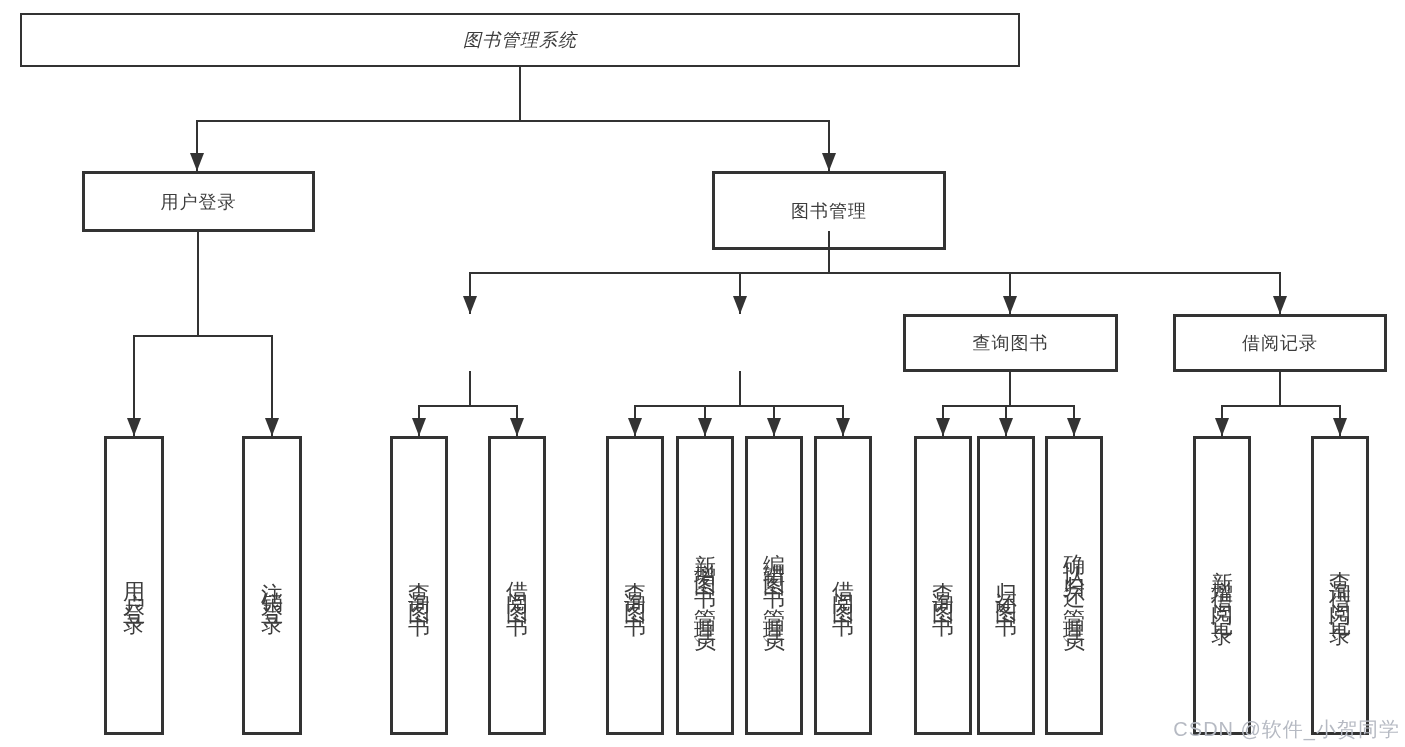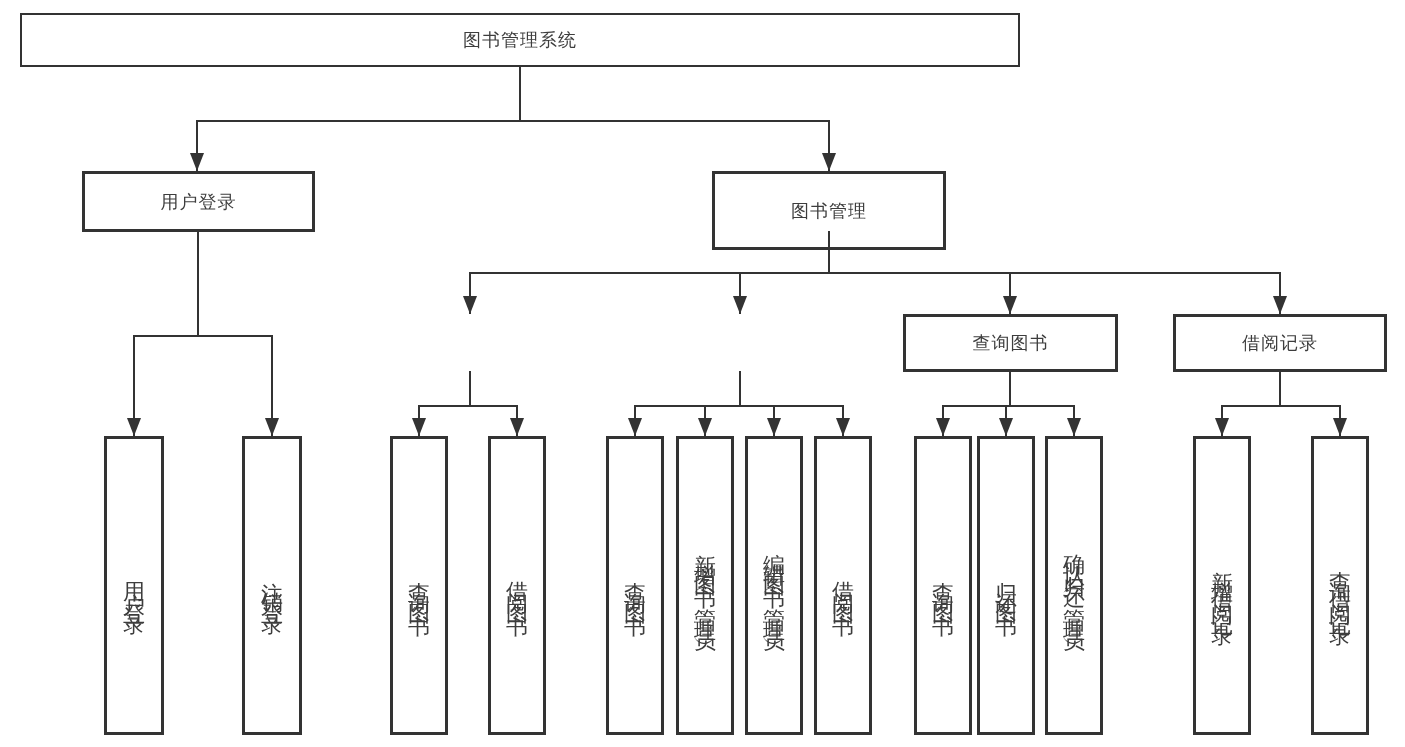--- a/index.html
+++ b/index.html
@@ -11,21 +11,21 @@
   html,body{margin:0;padding:0;background:var(--bg);}
   body{font-family:"Liberation Sans","DejaVu Sans",sans-serif;}
   .stage{
     position:relative;width:1405px;height:747px;background:var(--bg);overflow:hidden;
   }
   .node{
     position:absolute;box-sizing:border-box;background:#fff;
     border:3px solid var(--line);color:var(--text);
     display:flex;align-items:center;justify-content:center;
   }
-  .node.root{border-width:2px;}
+  .node.root{border-width:2px;font-style:italic;}
   .node.h span{font-size:18px;letter-spacing:1px;white-space:nowrap;}
   .node.v span{
     writing-mode:vertical-rl;text-orientation:mixed;
     font-size:22px;letter-spacing:11px;line-height:1;white-space:nowrap;
   }
   .vline{position:absolute;width:2px;background:var(--line);}
   .hline{position:absolute;height:2px;background:var(--line);}
   .drop{position:absolute;width:2px;background:var(--line);}
   .drop::after{
     content:"";position:absolute;bottom:0;left:1px;transform:translateX(-50%);
@@ -138,13 +138,14 @@
   <div class="hline" style="left:942px;top:405px;width:133px"></div>
   <div class="drop" style="left:942px;top:405px;height:31px"></div>
   <div class="drop" style="left:1005px;top:405px;height:31px"></div>
   <div class="drop" style="left:1073px;top:405px;height:31px"></div>
 
   <div class="vline" style="left:1279px;top:371px;height:34px"></div>
   <div class="hline" style="left:1221px;top:405px;width:120px"></div>
   <div class="drop" style="left:1221px;top:405px;height:31px"></div>
   <div class="drop" style="left:1339px;top:405px;height:31px"></div>
 
+  <div class="watermark">CSDN @软件_小贺同学</div>
 </div>
 
 </body></html>

